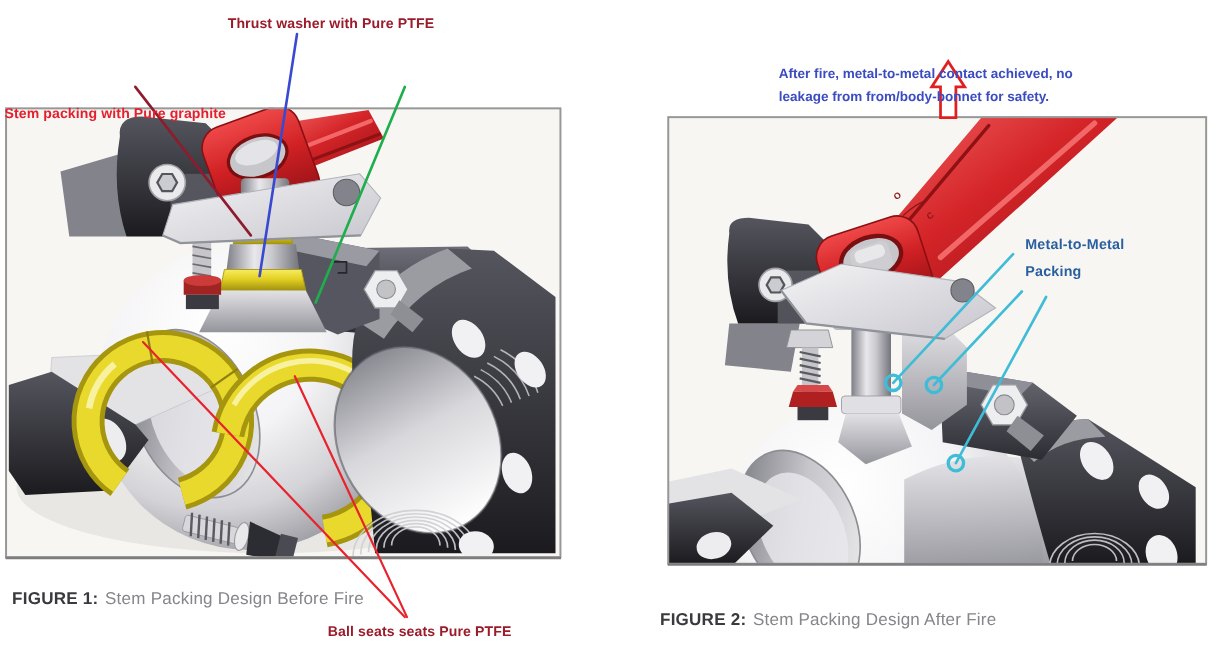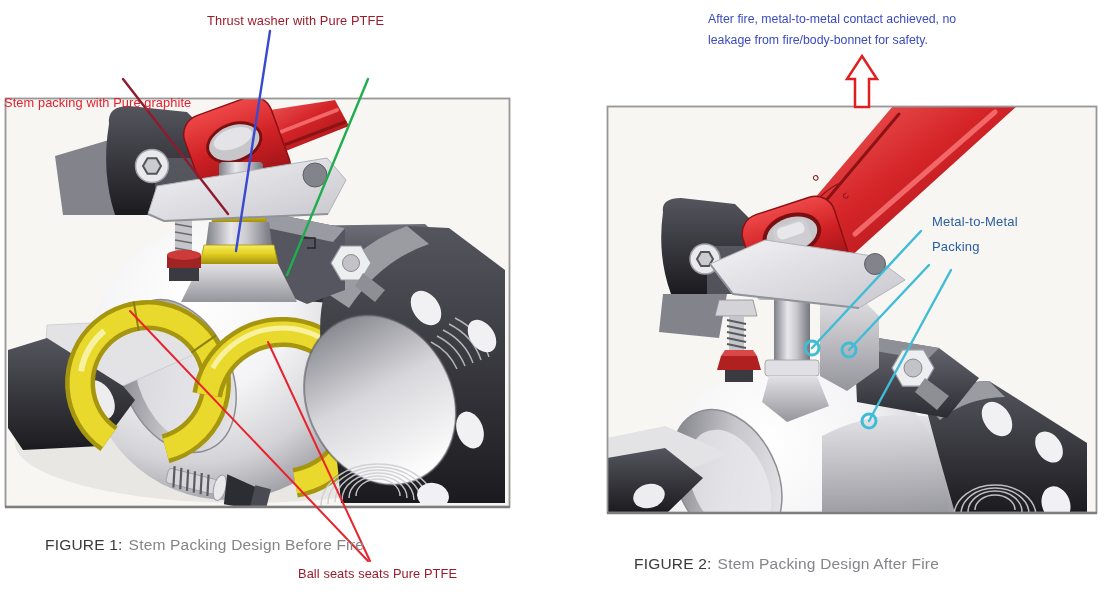--- a/index.html
+++ b/index.html
@@ -5,28 +5,28 @@
   :root{
     --label-red:#e51f2d; --label-dark-red:#9c1b2b; --note-blue:#3b4bc0;
     --contact-blue:#2a5f9f; --leader-green:#1fae4e; --leader-blue:#3a4ad0;
     --leader-cyan:#3fbcd6; --leader-maroon:#8e1b2e; --leader-red:#e8232e;
     --caption-dark:#3a3a3e; --caption-gray:#85858a;
   }
   html,body{margin:0;padding:0;background:#ffffff;}
   #canvas{position:relative;width:1107px;height:595px;background:#ffffff;overflow:hidden;
           font-family:"Liberation Sans",sans-serif;}
   #scene{position:absolute;left:0;top:0;}
-  .ann{position:absolute;font-weight:normal;white-space:nowrap;}
+  .ann{position:absolute;font-weight:bold;white-space:nowrap;}
   .lbl{font-size:12.8px;letter-spacing:.1px;}
   .red{color:var(--label-red);margin-top:33px;}
   .darkred{color:var(--label-dark-red);}
-  .note{font-size:12.3px;line-height:21px;color:var(--note-blue);}
+  .note{font-size:12.3px;line-height:21px;color:var(--note-blue);margin-top:48px;}
   .contact{font-size:13px;line-height:25px;color:var(--contact-blue);letter-spacing:.2px;}
   .caption{position:absolute;font-size:15.5px;white-space:nowrap;letter-spacing:.2px;}
-  .cap-b{font-weight:normal;color:var(--caption-dark);margin-left:34px;}
+  .cap-b{font-weight:bold;color:var(--caption-dark);}
   .cap-t{color:var(--caption-gray);margin-left:6px;}
   
   .ln{fill:none;stroke-linecap:round;}
   .ln-maroon{stroke:var(--leader-maroon);stroke-width:2.4;}
   .ln-blue{stroke:var(--leader-blue);stroke-width:2.4;}
   .ln-green{stroke:var(--leader-green);stroke-width:2.4;}
   .ln-red{stroke:var(--leader-red);stroke-width:2;}
   .ln-cyan{stroke:var(--leader-cyan);stroke-width:2.4;}
   .circ-cyan{fill:none;stroke:var(--leader-cyan);stroke-width:3;}
   .up-arrow{fill:#ffffff;stroke:#e02020;stroke-width:2.5;stroke-linejoin:miter;}
@@ -361,21 +361,21 @@
 
 <div class="ann lbl red" style="left:4px;top:62px">Stem packing with Pure graphite</div>
 
 <div class="ann lbl darkred" style="left:207px;top:13px">Thrust washer with Pure PTFE</div>
 
 
 <div class="ann lbl darkred" style="left:298px;top:566px">Ball seats seats Pure PTFE</div>
 
 <div class="ann note" style="left:708px;top:9px">
   <div>After fire, metal-to-metal contact achieved, no</div>
-  <div>leakage from fire/body-bonnet for safety.</div>
+  <div>leakage from from/body-bonnet for safety.</div>
 </div>
 
 <div class="ann contact" style="left:932px;top:209px">
   <div>Metal-to-Metal</div>
   <div>Packing</div>
 </div>
 
 <div class="caption" style="left:11px;top:536px">
   <span class="cap-b">FIGURE 1:</span><span class="cap-t">Stem Packing Design Before Fire</span>
 </div>

